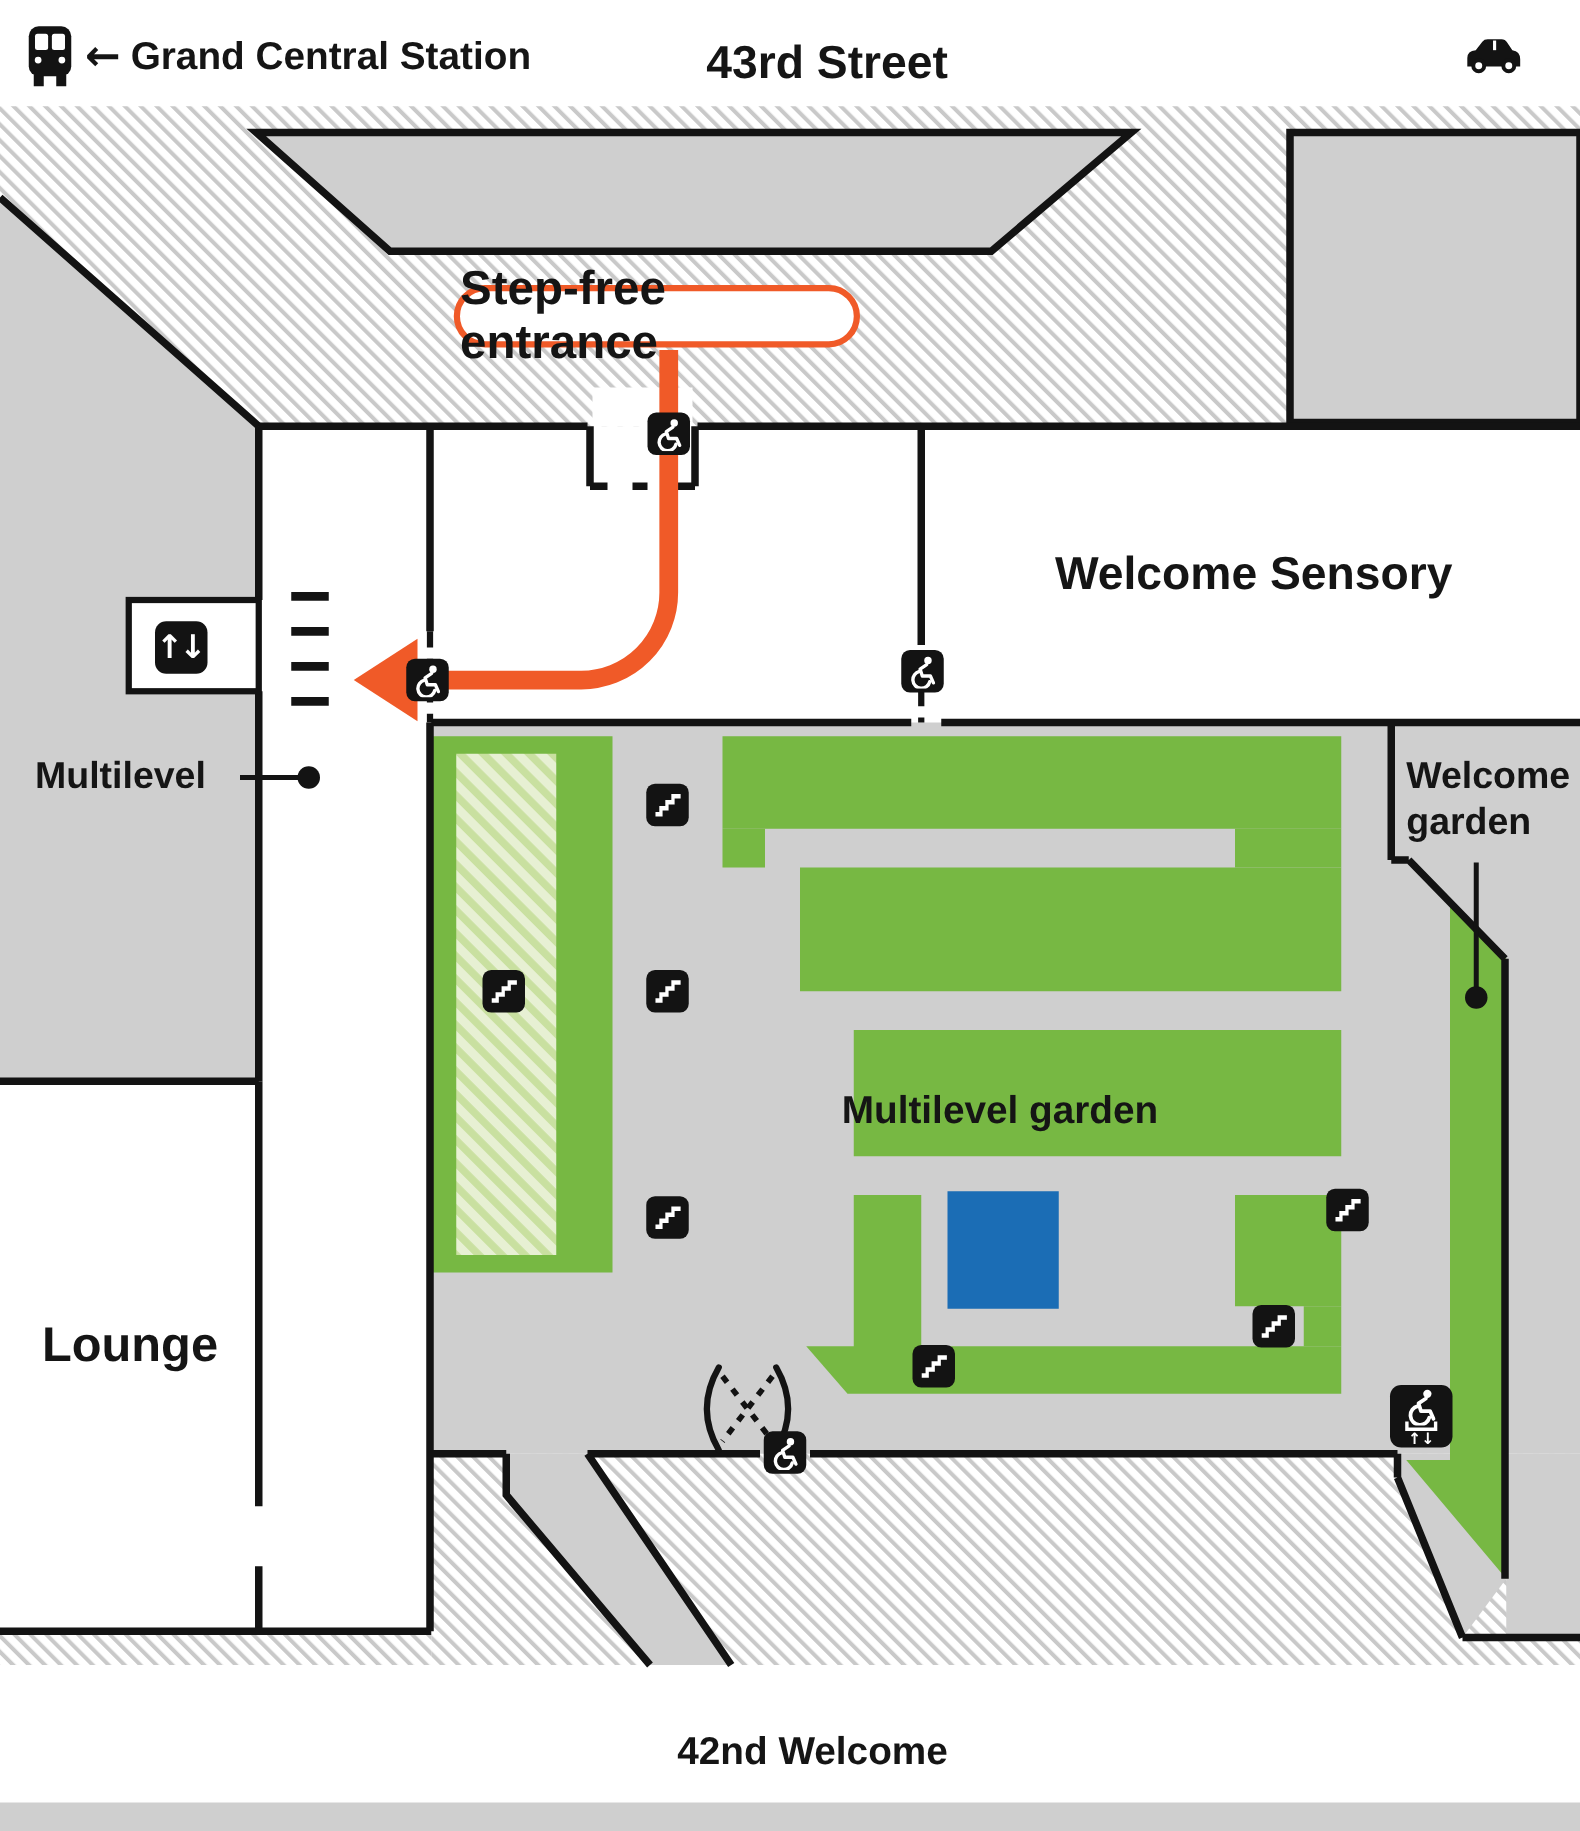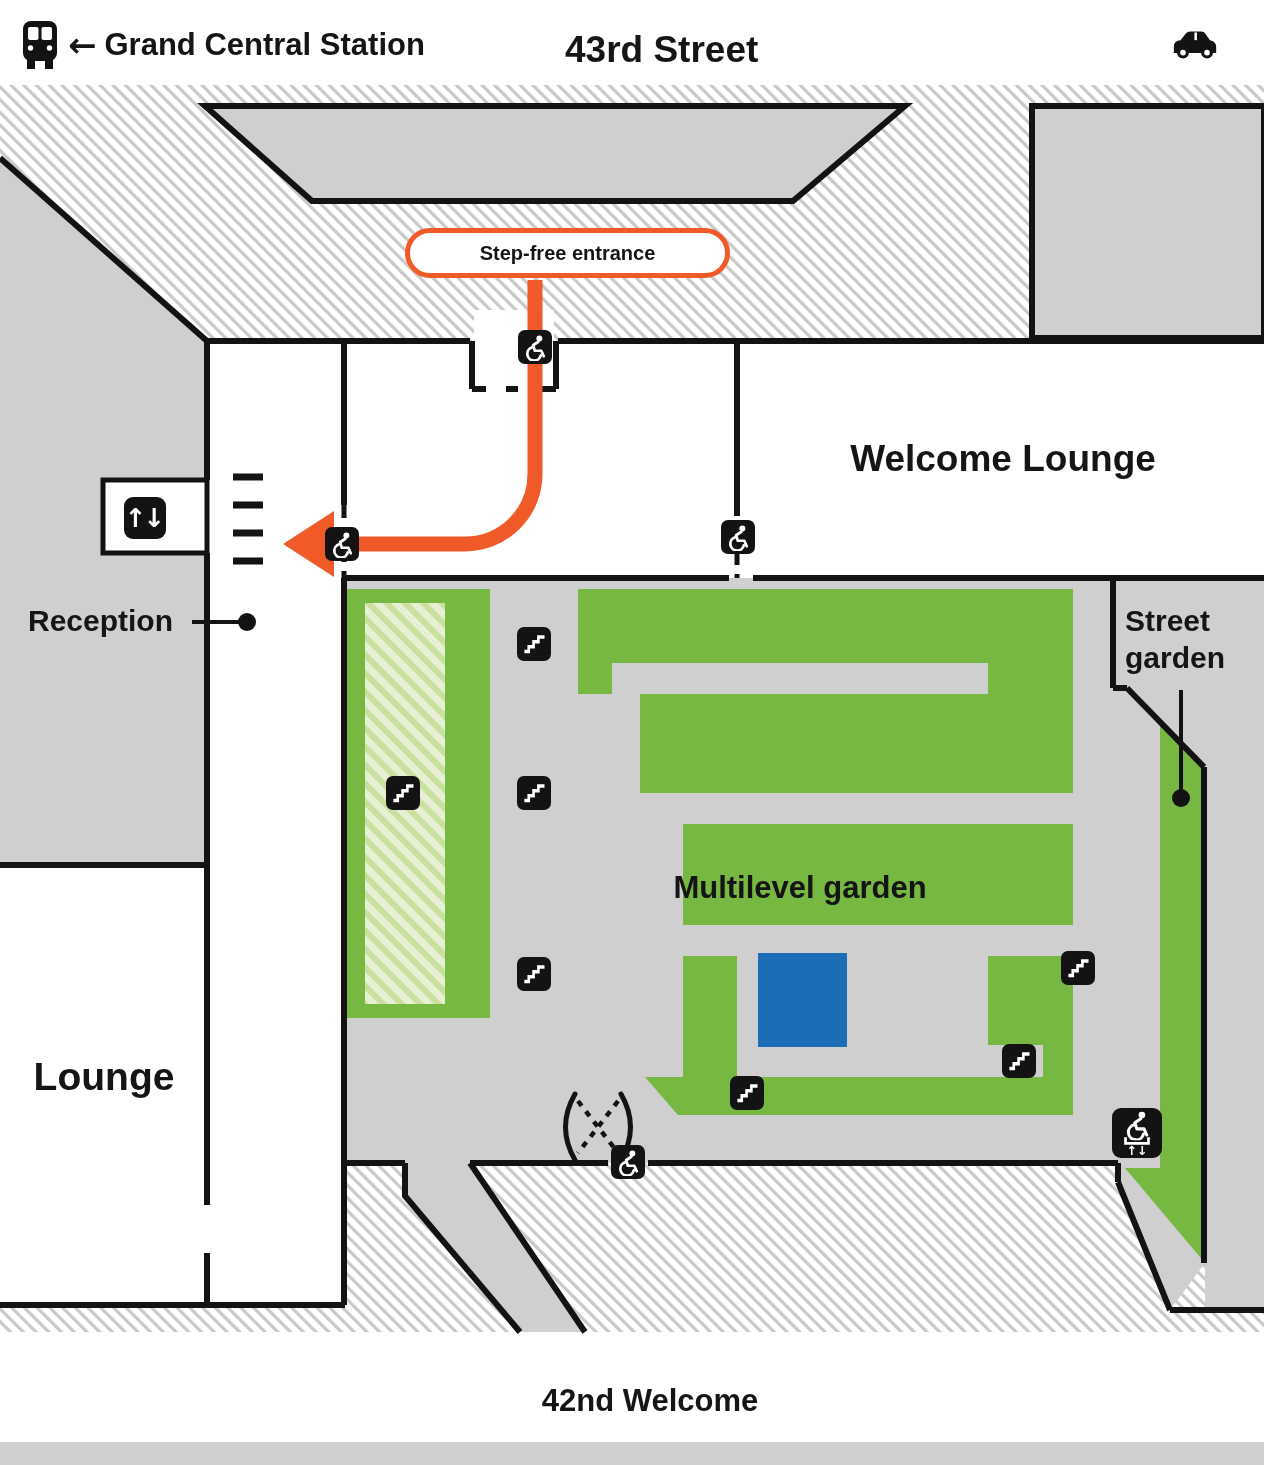--- a/index.html
+++ b/index.html
@@ -11,24 +11,24 @@
   .icon{position:absolute;z-index:4;background:#131313;border-radius:7px;
         display:flex;align-items:center;justify-content:center;}
   .icon svg{display:block;}
   .i34{width:34px;height:34px;}
   .i42{width:42px;height:42px;border-radius:9px;}
   .i50{width:50px;height:50px;border-radius:9px;}
   .elevator-glyph{color:#fff;font-weight:700;font-size:26px;letter-spacing:-3px;
         font-family:"DejaVu Sans",sans-serif;line-height:1;padding-right:3px;}
   .header-left{position:absolute;left:20px;top:20px;z-index:3;display:flex;align-items:center;gap:8px;}
   .arrow-glyph{font-family:"DejaVu Sans",sans-serif;font-weight:700;font-size:34px;line-height:1;}
-  .capsule{position:absolute;left:405px;top:228px;width:315px;height:40px;z-index:3;
+  .capsule{position:absolute;left:363px;top:228px;width:315px;height:40px;z-index:3;
            background:#fff;border:5px solid #f05a28;border-radius:27px;
            display:flex;align-items:center;justify-content:center;
-           font-weight:700;font-size:20px;}
+           font-weight:700;font-size:38px;}
   .dropoff{position:absolute;left:737px;top:231px;z-index:3;display:flex;align-items:center;gap:10px;
            font-weight:700;font-size:29px;}
   .sensory{line-height:37px;text-align:left;}
   .bottom-bar{position:absolute;left:0;top:1442px;width:1264px;height:23px;background:#cfcfcf;z-index:2;}
 </style>
 </head>
 <body>
 
 <div class="stage">
 
@@ -146,24 +146,24 @@
   </div>
   <div class="lbl" style="left:565px;top:29px;font-size:37px;">43rd Street</div>
   <svg style="position:absolute;left:1170px;top:27px;z-index:3;" width="50" height="33" viewBox="0 0 52 34">
       <use href="#carSym"></use>
     </svg>
 
   <div class="capsule">
     <span>Step-free entrance</span>
   </div>
 
-  <div class="lbl ctr" style="left:1003px;top:459px;font-size:37px;">Welcome Lounge</div>
-  <div class="lbl" style="left:28px;top:604px;font-size:30px;">Reception</div>
+  <div class="lbl ctr" style="left:1003px;top:459px;font-size:37px;">Welcome Sensory</div>
+  <div class="lbl" style="left:28px;top:604px;font-size:30px;">Multilevel</div>
   <div class="lbl sensory" style="left:1125px;top:602px;font-size:30px;">
-    <span>Street</span><br>
+    <span>Welcome</span><br>
     <span>garden</span>
   </div>
   <div class="lbl ctr" style="left:800px;top:888px;font-size:31px;">Multilevel garden</div>
   <div class="lbl ctr" style="left:104px;top:1077px;font-size:39px;">Lounge</div>
   <div class="lbl ctr" style="left:650px;top:1401px;font-size:31px;">42nd Welcome</div>
 
   <div class="icon i34" style="left:518px;top:330px;">
     <svg width="28" height="28">
         <use href="#wcSym"></use>
       </svg>

